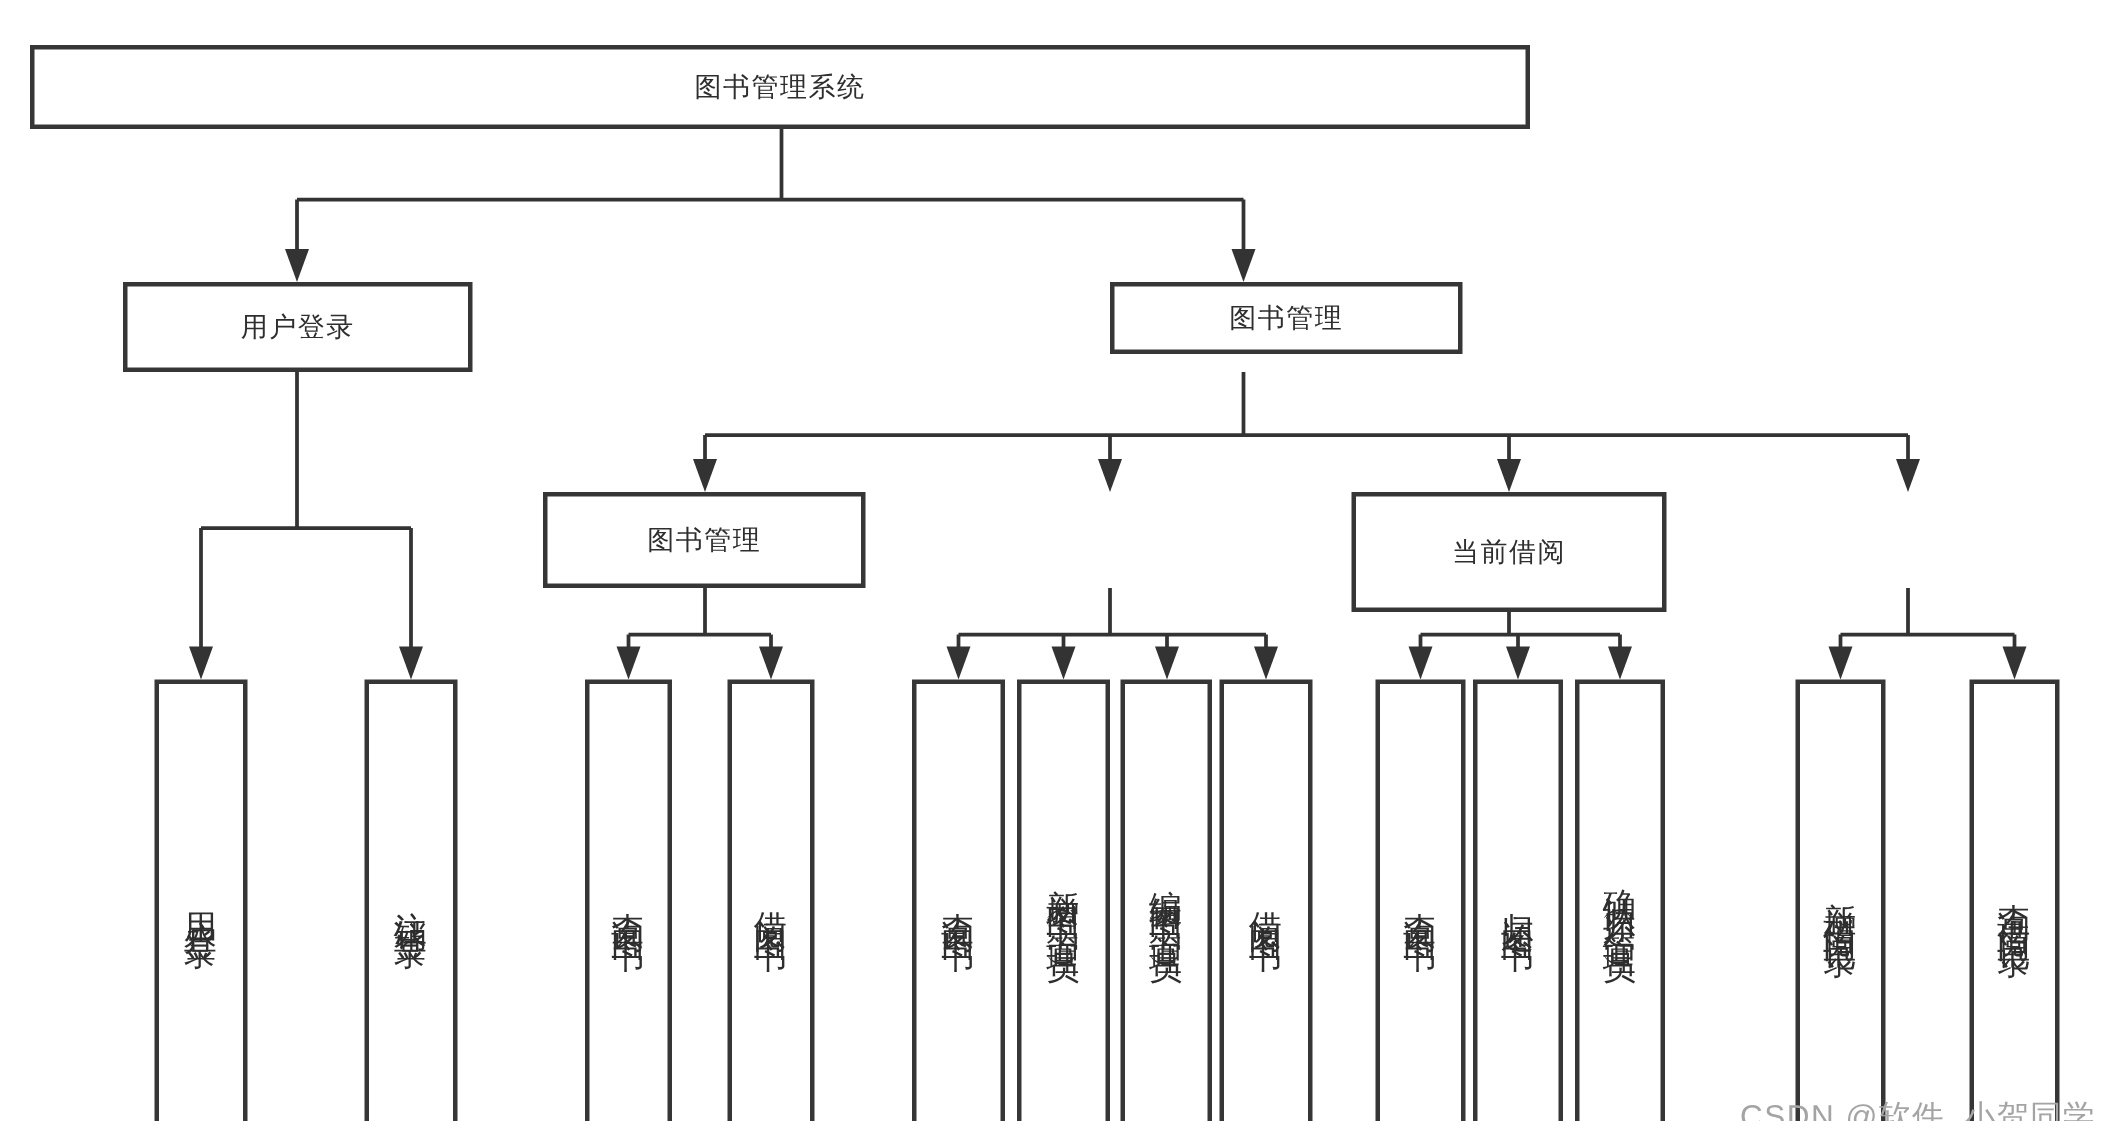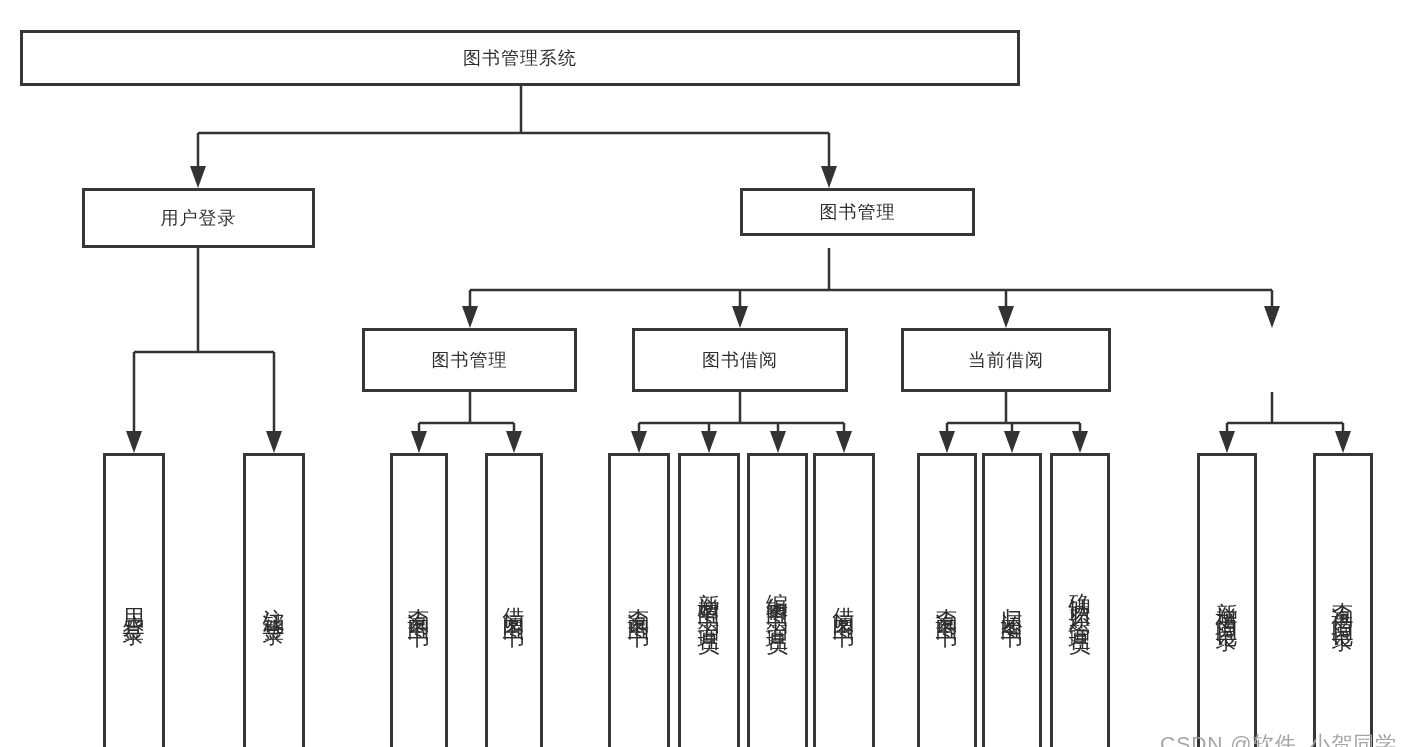--- a/index.html
+++ b/index.html
@@ -126,22 +126,21 @@
       <polygon points="1335,415 1351,415 1343,437"></polygon>
     </g>
   </svg>
 
   <div class="box h-box" style="left:20px;top:14px;width:1000px;height:56px">图书管理系统</div>
 
   <div class="box h-box" style="left:82px;top:172px;width:233px;height:60px">用户登录</div>
   <div class="box h-box" style="left:740px;top:172px;width:235px;height:48px">图书管理</div>
 
   <div class="box h-box" style="left:362px;top:312px;width:215px;height:64px">图书管理</div>
-  <div class="box h-box" style="left:632px;top:312px;width:216px;height:64px">图书借阅</div>
-  <div class="box h-box" style="left:901px;top:312px;width:210px;height:64px">当前借阅</div>
+  <div class="box h-box" style="left:901px;top:312px;width:210px;height:80px">当前借阅</div>
 
   <div class="box v-box" style="left:103px;top:437px;width:62px;height:298px">用户登录</div>
   <div class="box v-box" style="left:243px;top:437px;width:62px;height:298px">注销登录</div>
 
   <div class="box v-box" style="left:390px;top:437px;width:58px;height:298px">查询图书</div>
   <div class="box v-box" style="left:485px;top:437px;width:58px;height:298px">借阅图书</div>
 
   <div class="box v-box" style="left:608px;top:437px;width:62px;height:298px">查询图书</div>
   <div class="box v-box" style="left:678px;top:437px;width:62px;height:298px">新增图书（管理员）</div>
   <div class="box v-box" style="left:747px;top:437px;width:61px;height:298px">编辑图书（管理员）</div>

